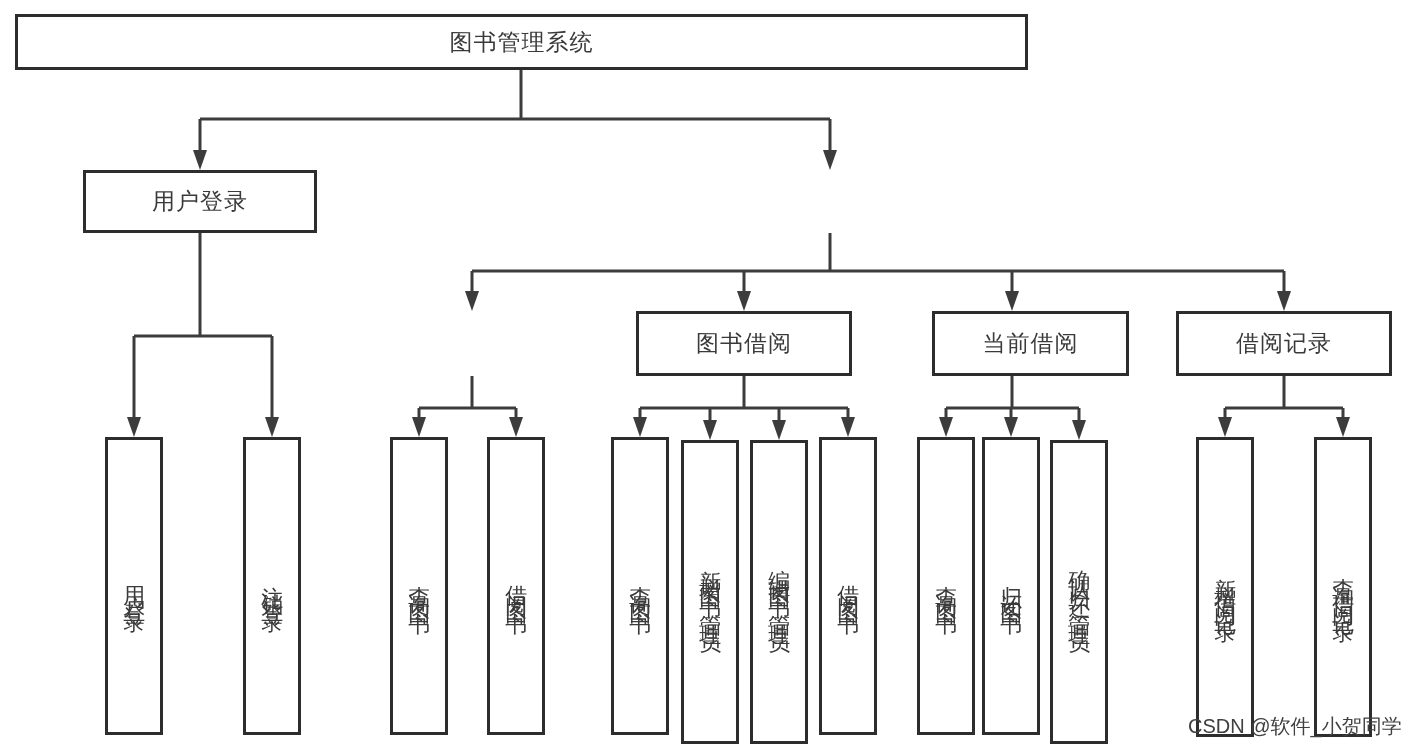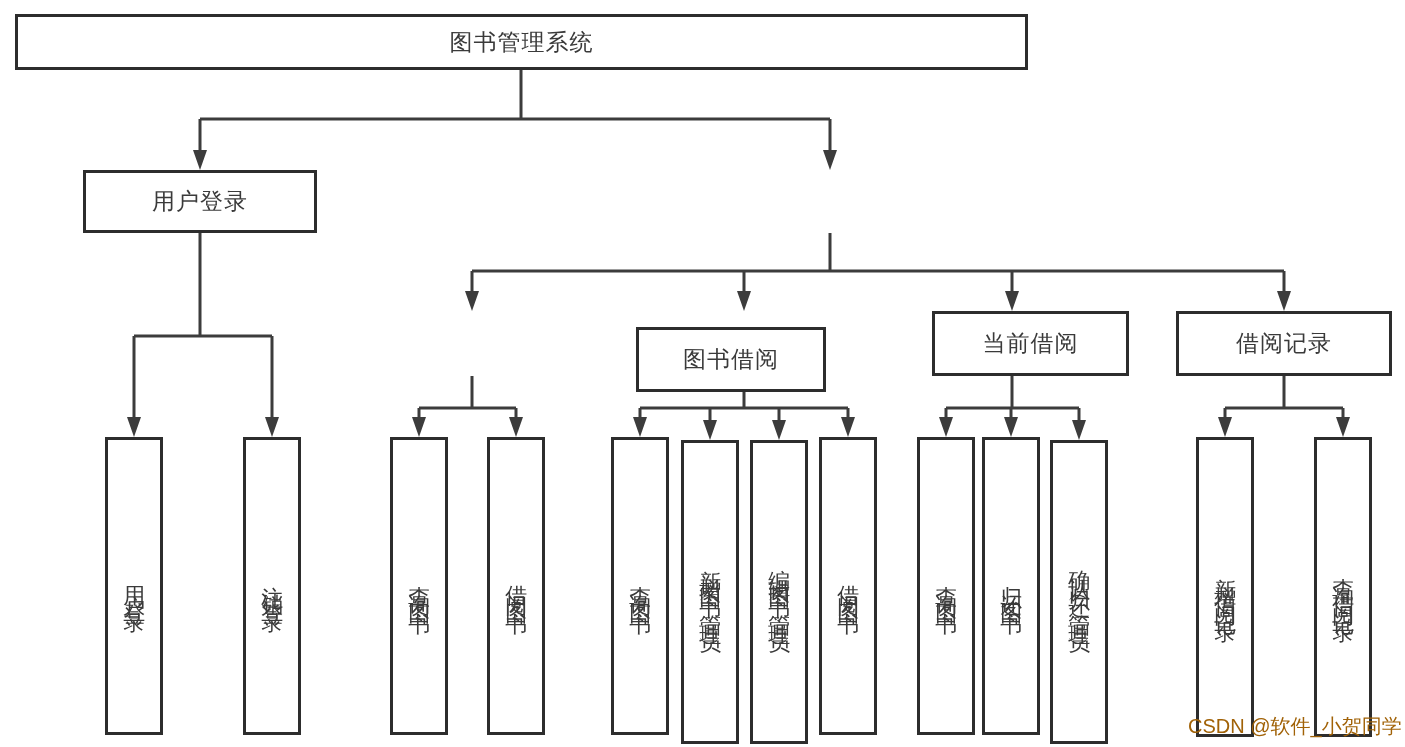--- a/index.html
+++ b/index.html
@@ -45,32 +45,32 @@
     letter-spacing: 9px;
     color: #3a3a3a;
     white-space: nowrap;
   }
   .watermark {
     position: absolute;
     left: 1188px;
     top: 713px;
     width: 212px;
     font-size: 20px;
-    color: #a16207;
+    color: #404040;
     white-space: nowrap;
     z-index: 3;
     text-align: right;
   }
 
   
   .n-root   { left: 15px;   top: 14px;  width: 1013px; height: 56px; }
   .n-l1-0   { left: 83px;   top: 170px; width: 234px;  height: 63px; }
   .n-l1-1   { left: 712px;  top: 170px; width: 236px;  height: 63px; }
   .n-l2-0   { left: 364px;  top: 311px; width: 216px;  height: 65px; }
-  .n-l2-1   { left: 636px;  top: 311px; width: 190px;  height: 65px; margin-top: 16px; }
+  .n-l2-1   { left: 636px;  top: 311px; width: 216px;  height: 65px; }
   .n-l2-2   { left: 904px;  top: 311px; width: 197px;  height: 65px; margin-left: 28px; }
   .n-l2-3   { left: 1176px; top: 311px; width: 216px;  height: 65px; }
   .n-leaf-0  { left: 105px;  top: 437px; width: 58px; height: 298px; }
   .n-leaf-1  { left: 243px;  top: 437px; width: 58px; height: 298px; }
   .n-leaf-2  { left: 390px;  top: 437px; width: 58px; height: 298px; }
   .n-leaf-3  { left: 487px;  top: 437px; width: 58px; height: 298px; }
   .n-leaf-4  { left: 611px;  top: 437px; width: 58px; height: 298px; }
   .n-leaf-5  { left: 681px;  top: 440px; width: 58px; height: 304px; }
   .n-leaf-6  { left: 750px;  top: 440px; width: 58px; height: 304px; }
   .n-leaf-7  { left: 819px;  top: 437px; width: 58px; height: 298px; }

